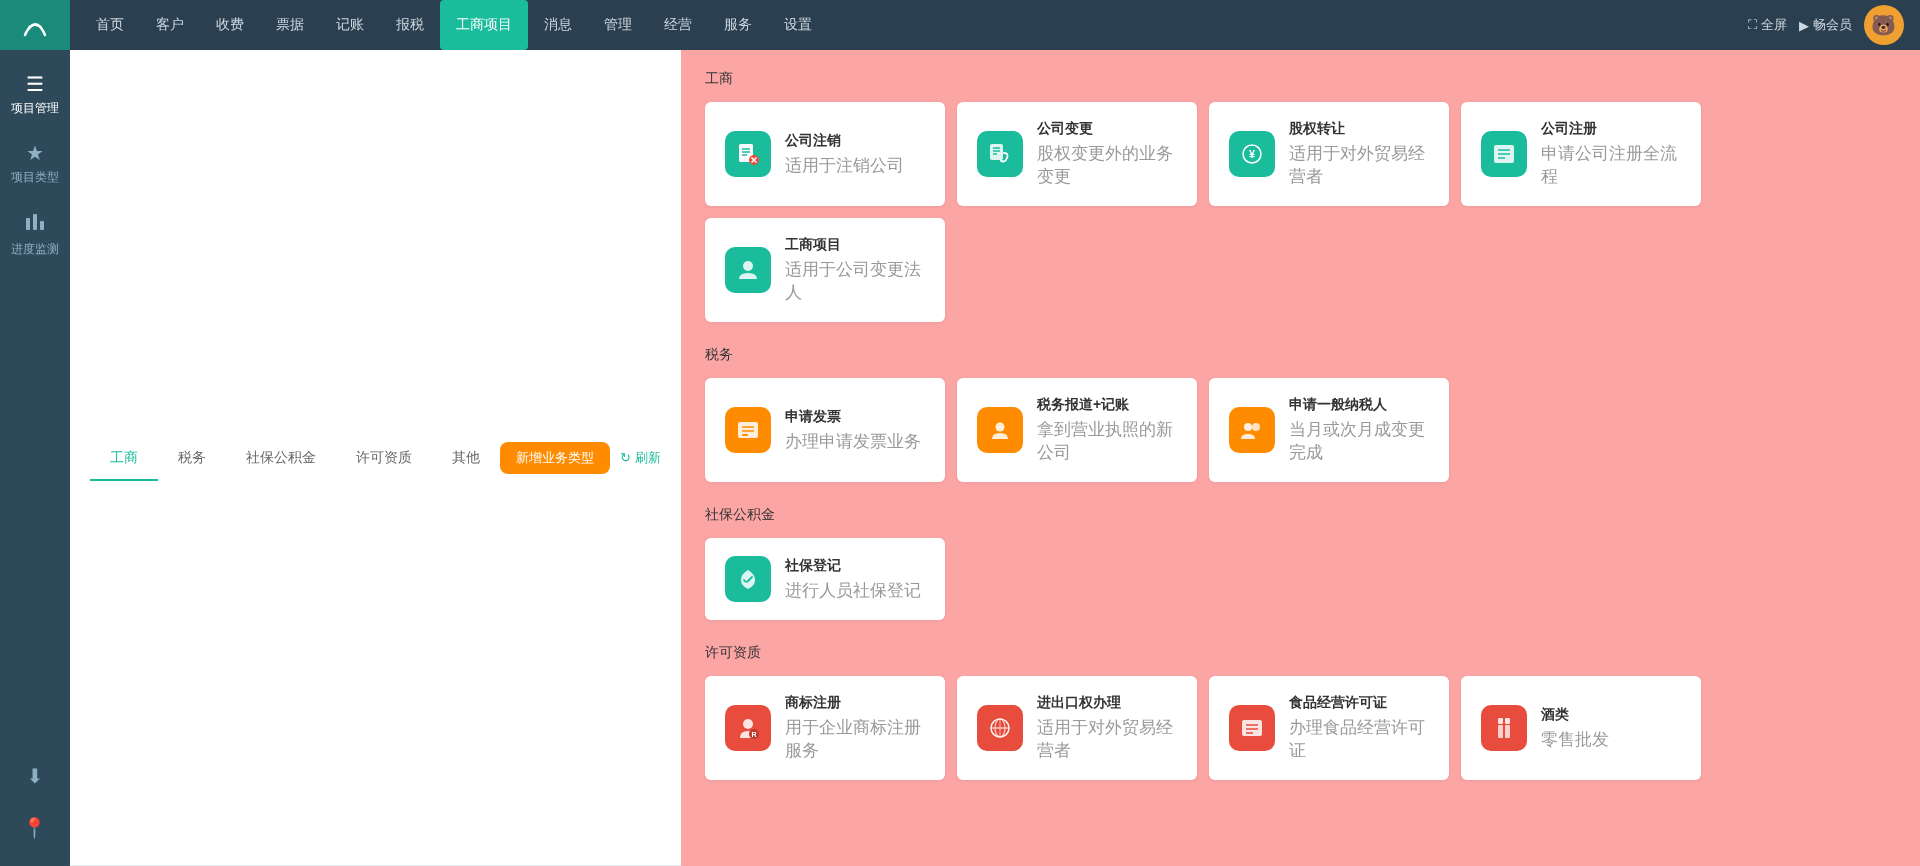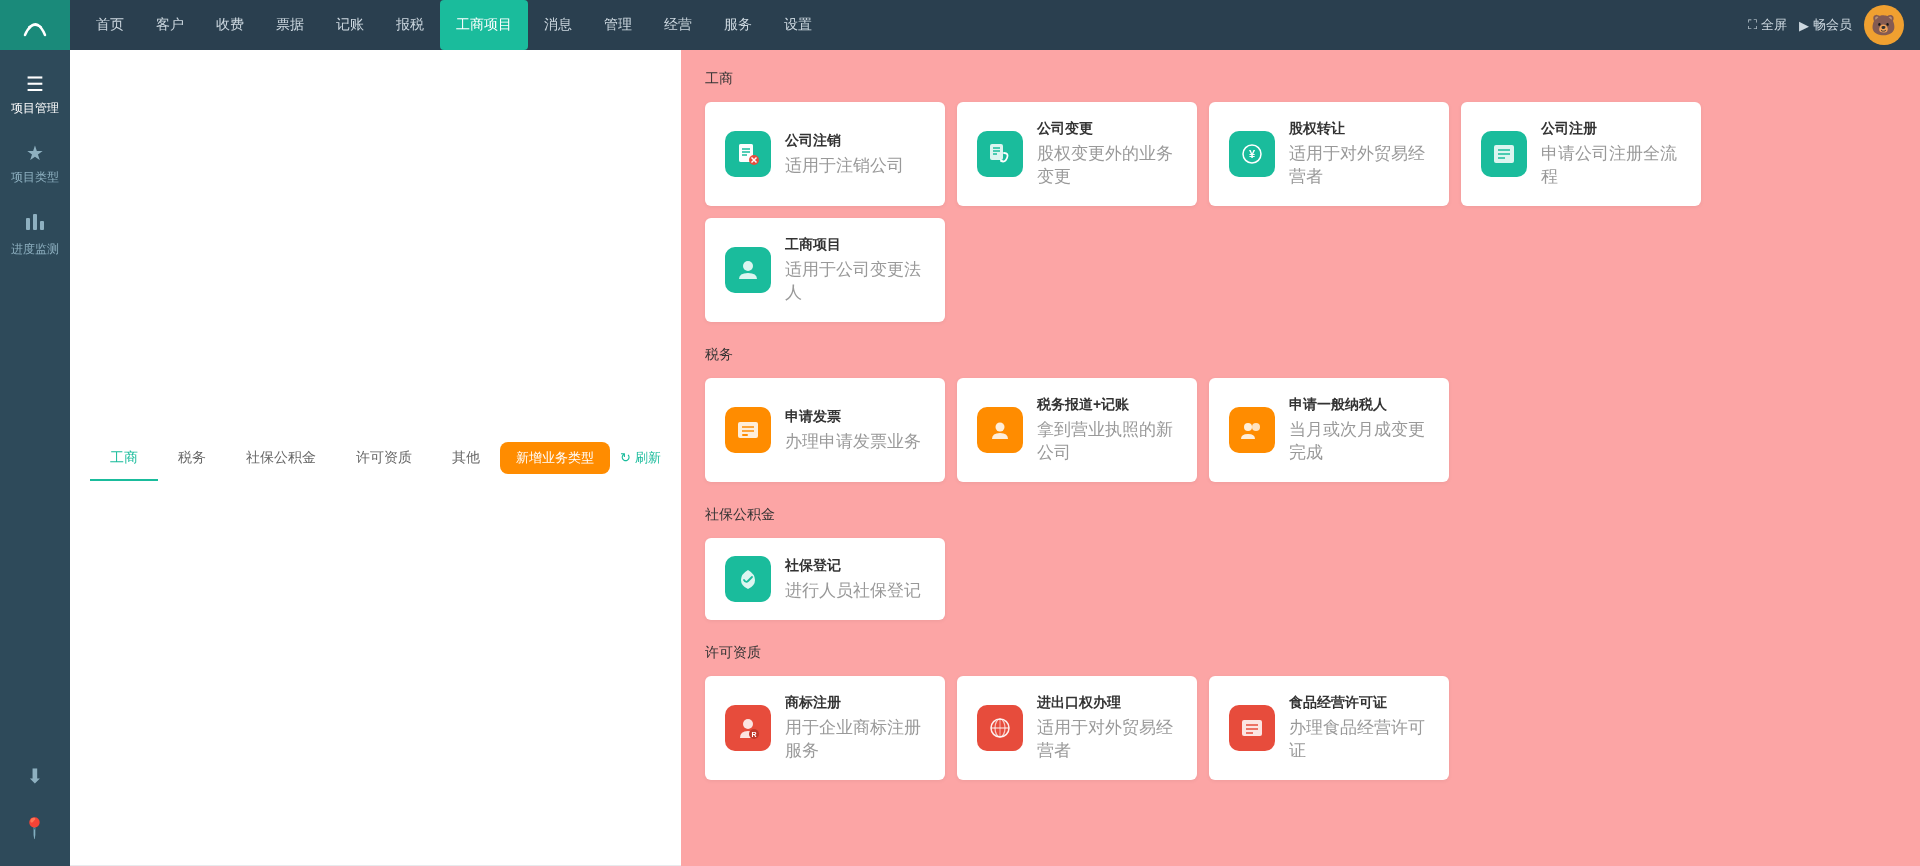--- a/index.html
+++ b/index.html
@@ -509,18 +509,32 @@
                   <line x1="7" y1="10" x2="19" y2="10" stroke="#e74c3c" stroke-width="1.5"></line>
                   <line x1="7" y1="14" x2="19" y2="14" stroke="#e74c3c" stroke-width="1.5"></line>
                   <line x1="7" y1="18" x2="14" y2="18" stroke="#e74c3c" stroke-width="1.5"></line>
                 </svg>
             </div>
             <div class="service-info">
               <span class="service-name">食品经营许可证</span>
               <span class="service-desc">办理食品经营许可证</span>
             </div>
           </div>
+          <div class="service-card">
+            <div class="service-icon icon-red">
+              <svg width="26" height="26" viewBox="0 0 26 26">
+                  <rect x="7" y="3" width="5" height="6" rx="1" fill="rgba(255,255,255,0.85)"></rect>
+                  <rect x="14" y="3" width="5" height="6" rx="1" fill="rgba(255,255,255,0.85)"></rect>
+                  <rect x="7" y="10" width="5" height="13" rx="1" fill="rgba(255,255,255,0.75)"></rect>
+                  <rect x="14" y="10" width="5" height="13" rx="1" fill="rgba(255,255,255,0.75)"></rect>
+                </svg>
+            </div>
+            <div class="service-info">
+              <span class="service-name">酒类</span>
+              <span class="service-desc">零售批发</span>
+            </div>
+          </div>
         </div>
       </div>
 
     </div>
   </div>
 </div>
 
 </body></html>

